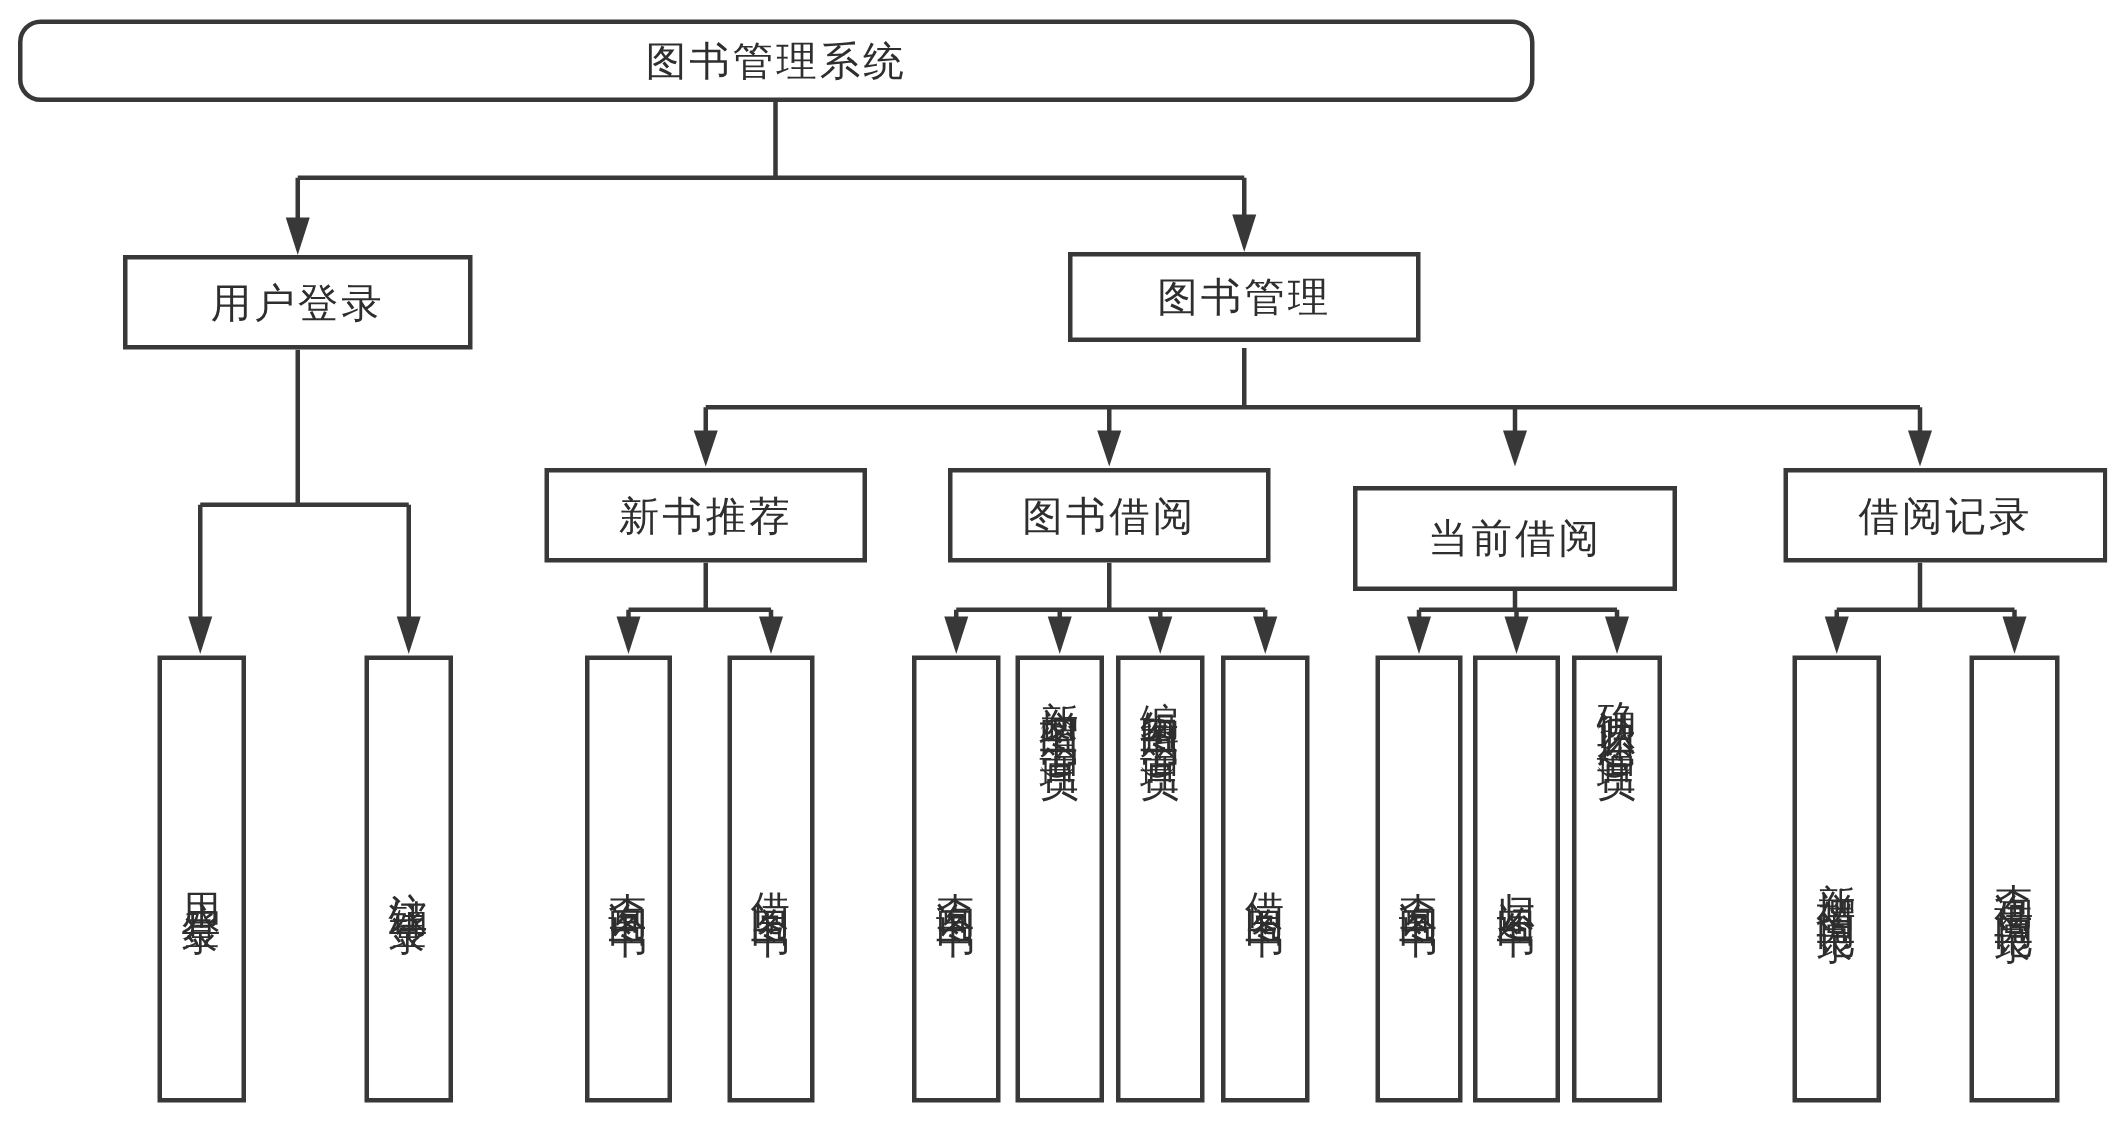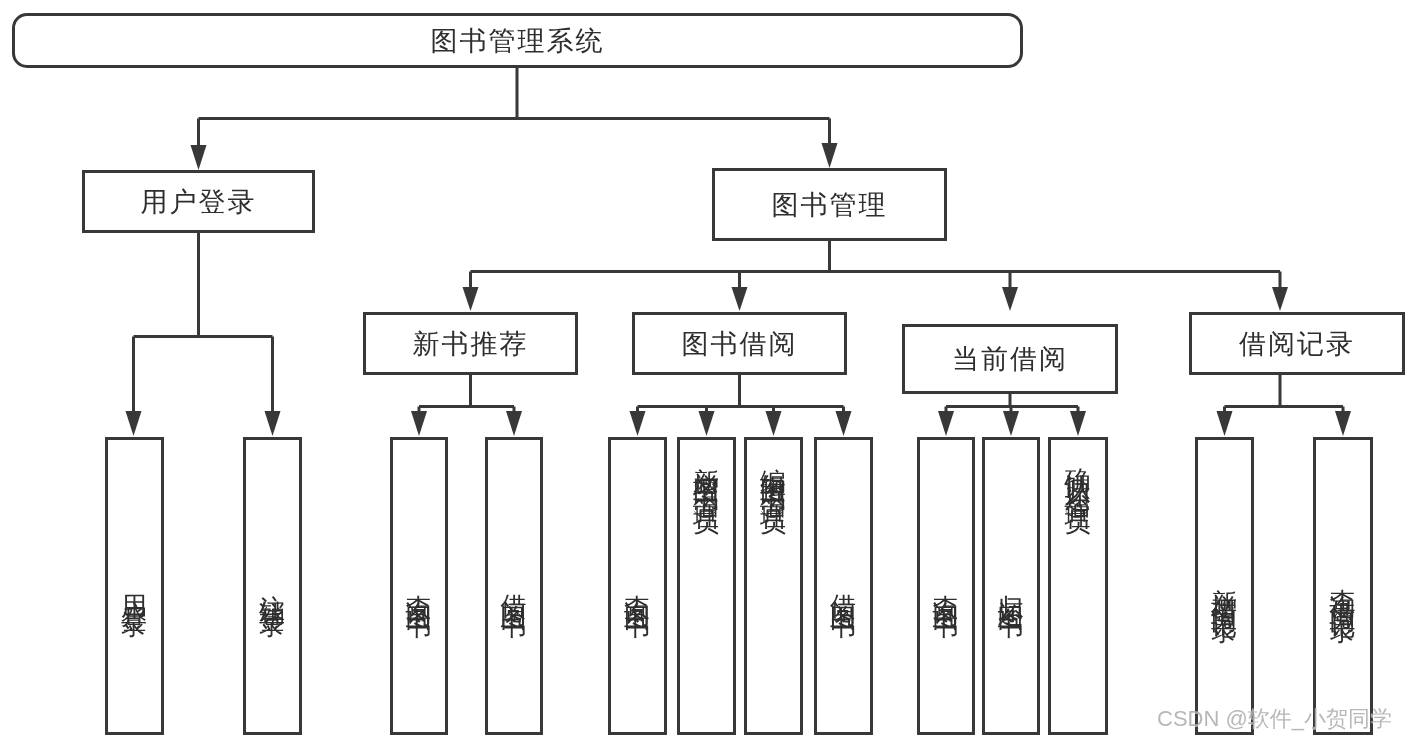--- a/index.html
+++ b/index.html
@@ -120,21 +120,21 @@
     </g>
   </svg>
 
   <div class="box h" style="left:12px; top:13px; width:1011px; height:55px;border-radius:15px;">
     <span>图书管理系统</span>
   </div>
 
   <div class="box h" style="left:82px; top:170px; width:233px; height:63px;">
     <span>用户登录</span>
   </div>
-  <div class="box h" style="left:712px; top:168px; width:235px; height:73px;">
+  <div class="box h" style="left:712px; top:168px; width:235px; height:60px;">
     <span>图书管理</span>
   </div>
 
   <div class="box h" style="left:363px; top:312px; width:215px; height:63px;">
     <span>新书推荐</span>
   </div>
   <div class="box h" style="left:632px; top:312px; width:215px; height:63px;">
     <span>图书借阅</span>
   </div>
   <div class="box h" style="left:902px; top:324px; width:216px; height:70px;font-family:Liberation Mono, monospace;">
@@ -181,15 +181,14 @@
     <span>确认归还（管理员）</span>
   </div>
 
   <div class="box v" style="left:1195px; top:437px; width:59px; height:298px;">
     <span>新增借阅记录</span>
   </div>
   <div class="box v" style="left:1313px; top:437px; width:60px; height:298px;">
     <span>查询借阅记录</span>
   </div>
 
-  <div class="watermark">CSDN @软件_小贺同学</div>
 
 </div>
 
 </body></html>

